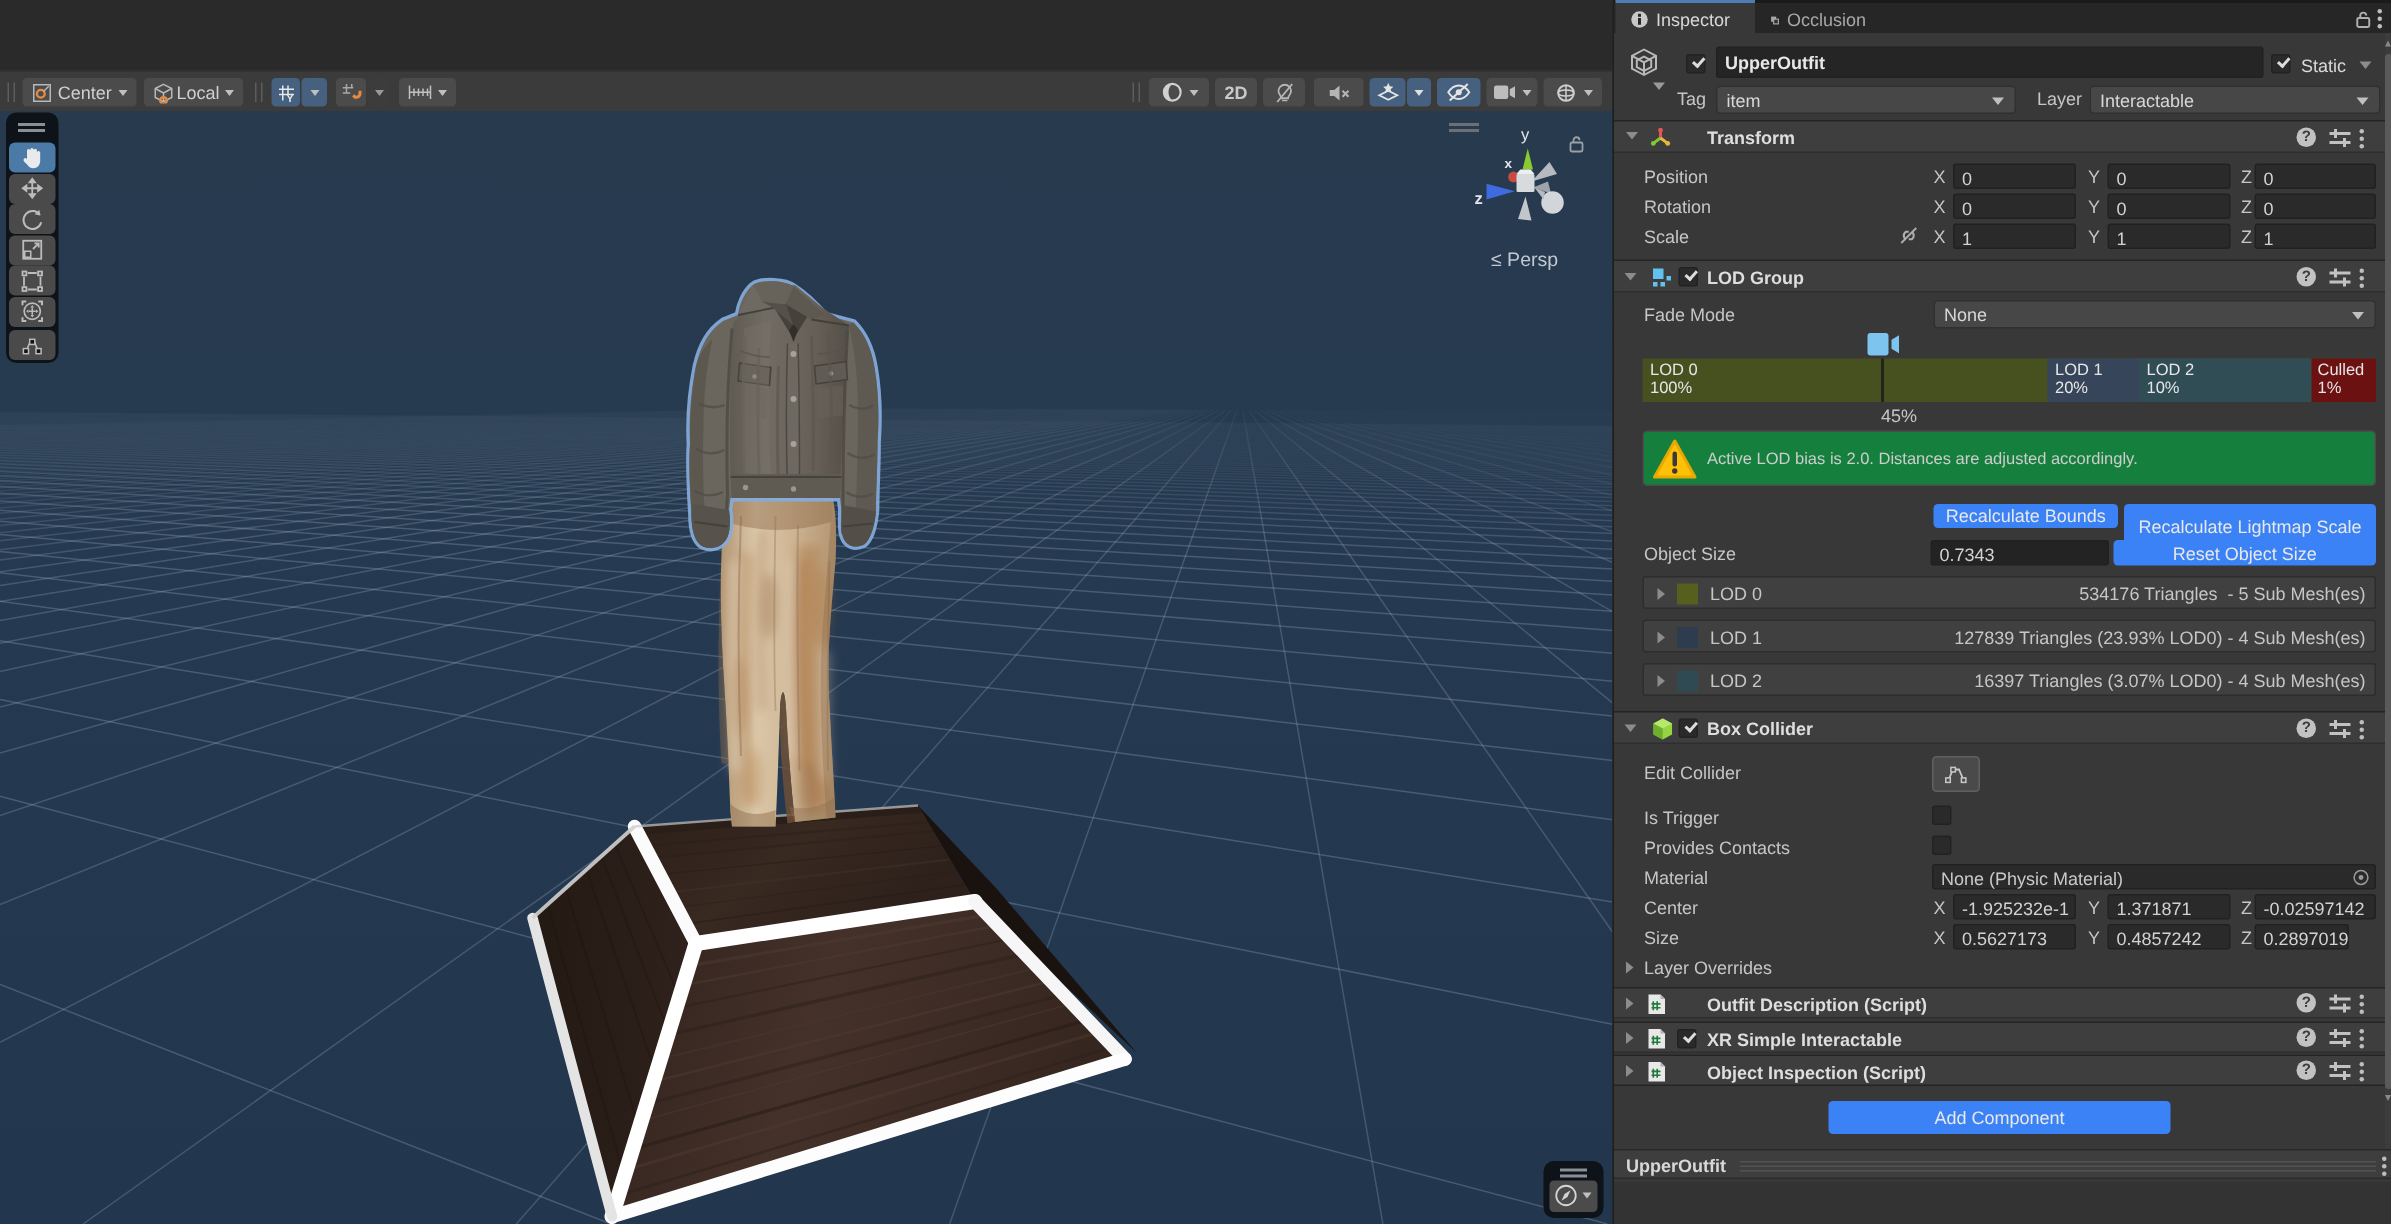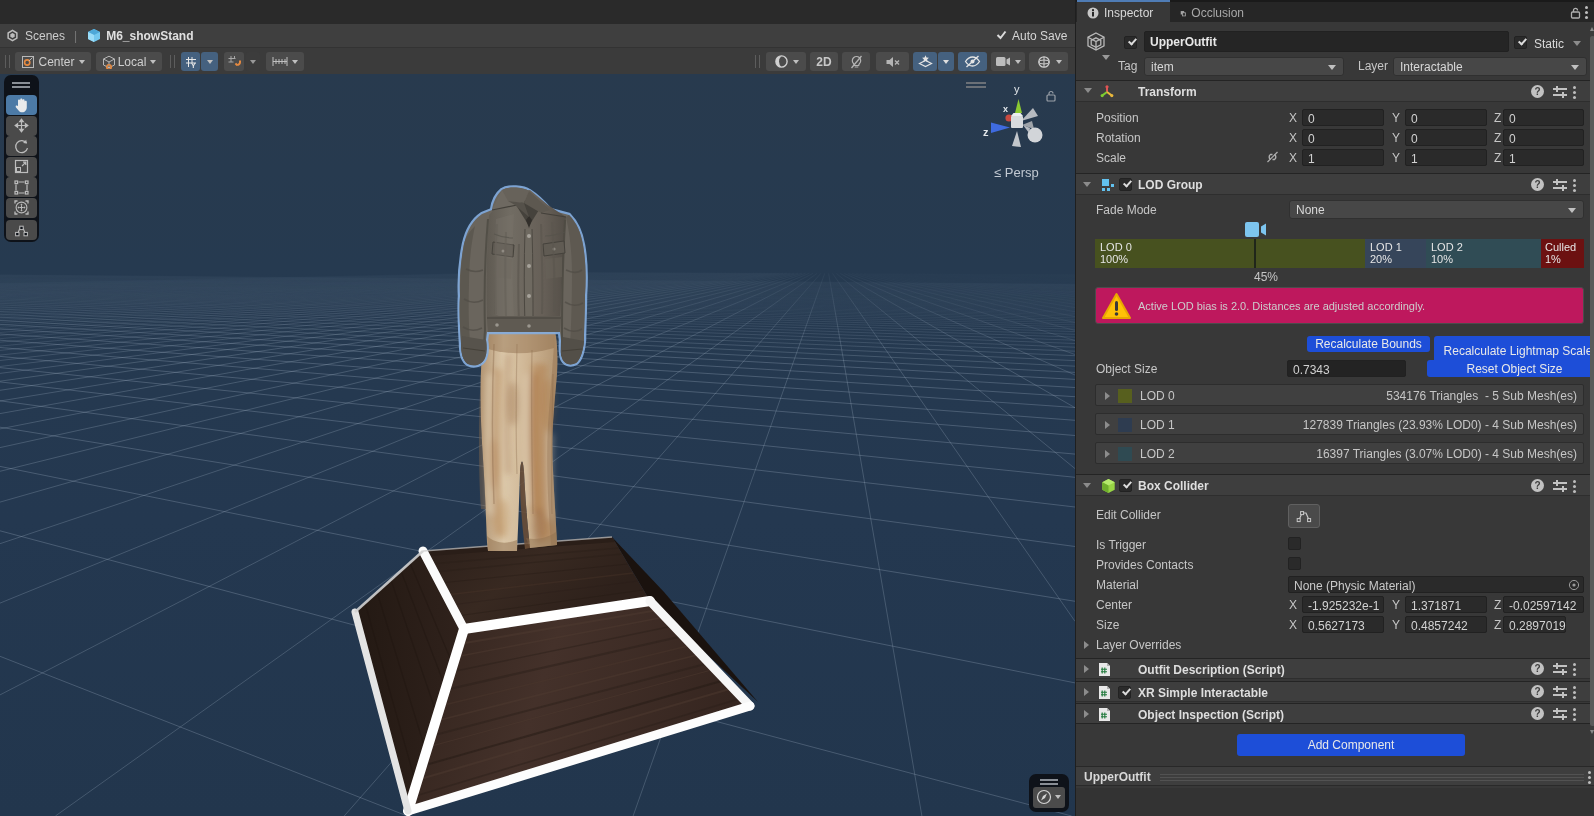--- a/index.html
+++ b/index.html
@@ -25,21 +25,21 @@
 .hdr .title{position:absolute;left:62px;top:4px;font-weight:bold;color:#dedede;}
 .fold{position:absolute;width:0;height:0;border-left:5px solid #8c8c8c;border-top:4px solid transparent;border-bottom:4px solid transparent;}
 .foldd{position:absolute;width:0;height:0;border-top:5px solid #8c8c8c;border-left:4px solid transparent;border-right:4px solid transparent;}
 .chk{position:absolute;width:13px;height:13px;background:#2a2a2a;border:1px solid #222;border-radius:2px;}
 .chk.c:before{content:"";position:absolute;left:2px;top:0px;width:6px;height:3px;border-left:2px solid #dcdcdc;border-bottom:2px solid #dcdcdc;transform:rotate(-48deg) translate(0,2px);}
 .lbl{position:absolute;color:#c6c6c6;}
 .fld{position:absolute;height:17px;background:#2a2a2a;border:1px solid #212121;border-radius:2px;color:#d2d2d2;padding:1px 0 0 5px;line-height:16px;}
 .axl{position:absolute;color:#c6c6c6;}
 .drop{position:absolute;height:19px;background:#474747;border:1px solid #303030;border-radius:3px;color:#d8d8d8;padding:1px 0 0 6px;line-height:16px;}
 .drop:after{content:"";position:absolute;right:7px;top:7px;width:0;height:0;border-top:5px solid #c0c0c0;border-left:4px solid transparent;border-right:4px solid transparent;}
-.btn{position:absolute;height:19px;background:#1d4ed8;border-radius:3px;color:#e8e8e8;display:flex;align-items:center;justify-content:center;margin-left:18px;}
+.btn{position:absolute;height:19px;background:#3b82f6;border-radius:3px;color:#e8e8e8;display:flex;align-items:center;justify-content:center;}
 .dots3{position:absolute;width:3px;height:3px;background:#bdbdbd;border-radius:50%;box-shadow:0 5px 0 #bdbdbd,0 10px 0 #bdbdbd;}
 .qmark{position:absolute;width:13px;height:13px;border-radius:50%;background:#c2c2c2;color:#3e3e3e;font-size:10px;font-weight:bold;text-align:center;line-height:13px;}
 .preset{position:absolute;width:14px;height:12px;}
 .preset i{position:absolute;left:0;width:14px;height:2px;background:#c2c2c2;}
 .preset b{position:absolute;width:2px;height:6px;background:#c2c2c2;}
 .dar{margin-left:4px;width:0;height:0;border-top:4px solid #c0c0c0;border-left:3.5px solid transparent;border-right:3.5px solid transparent;display:inline-block;}
 .lodrow{left:19px;width:489px;height:22px;background:#404040;border:1px solid #2d2d2d;border-radius:2px;}
 #ic-grid{width:12px;height:12px;display:inline-block;background:
  linear-gradient(#aaa,#aaa) 0 3px/12px 1px no-repeat,
  linear-gradient(#aaa,#aaa) 0 8px/12px 1px no-repeat,
@@ -48,38 +48,20 @@
 
 .ptool{position:absolute;left:2px;width:31px;height:20px;background:#4a4a4a;border-radius:4px;display:flex;align-items:center;justify-content:center;}
 #ic-pad{width:16px;height:10px;display:inline-block;position:relative;background:#9c9c9c;border-radius:5px 5px 6px 6px;}
 #ic-pad:before{content:"";position:absolute;left:3px;top:3px;width:3px;height:3px;background:#1e1e1e;border-radius:1px;}
 #ic-pad:after{content:"";position:absolute;right:3px;top:3px;width:3px;height:3px;background:#1e1e1e;border-radius:50%;}
 </style></head>
 <body>
 <div id="root">
 
 <div id="scene">
-  <div id="sbread">
-    <svg width="15" height="15" style="margin-left:5px;" viewBox="0 0 24 24">
-          <path fill="#bdbdbd" d="M12 2.5l8.2 4.7v9.6L12 21.5 3.8 16.8V7.2z M12 5.3L6.2 8.6v6.8L12 18.7l5.8-3.3V8.6z"></path>
-          <path fill="#bdbdbd" d="M12 8l3.5 2v4L12 16l-3.5-2v-4z"></path>
-        </svg>
-    <span style="margin-left:5px;color:#cccccc;">Scenes</span>
-    <span style="margin-left:9px;color:#777;">|</span>
-    <svg width="16" height="16" style="margin-left:9px;" viewBox="0 0 16 16">
-          <path fill="#74c7ee" d="M8 1l6 3v7l-6 3-6-3V4z"></path>
-          <path fill="#4ea8d8" d="M8 1l6 3-6 3-6-3z"></path>
-          <path fill="#9adcf8" d="M2 4l6 3v7l-6-3z"></path>
-        </svg>
-    <span style="margin-left:4px;font-weight:bold;color:#e0e0e0;">M6_showStand</span>
-    <svg width="11" height="10" style="position:absolute;left:996px;top:6px;" viewBox="0 0 11 10">
-          <path d="M1.5 5l3 3 5-6.5" stroke="#dcdcdc" stroke-width="2" fill="none"></path>
-        </svg>
-    <span style="position:absolute;left:1012px;top:5px;color:#d6d6d6;">Auto Save</span>
-  </div>
   <div id="stools">
     <div class="grip" style="left:5px;"></div>
     <div class="tbtn" style="left:15px;width:76px;">
       <svg width="14" height="14" viewBox="0 0 14 14" style="margin-right:3px;">
             <rect x="1.5" y="1.5" width="11" height="11" fill="none" stroke="#b8b8b8"></rect>
             <circle cx="6.2" cy="7.5" r="2.6" fill="none" stroke="#e68a41" stroke-width="1.6"></circle>
             <path d="M8 6L11.5 2.5" stroke="#b8b8b8"></path>
           </svg>
       Center<span class="dar"></span></div>
     <div class="tbtn" style="left:96px;width:66px;">
@@ -781,21 +763,21 @@
     <div class="abs" style="left:159px;top:0;width:2px;height:29px;background:#20261a;"></div>
     <div class="abs" style="left:270px;top:0;width:61px;height:29px;background:#36455a;"></div>
     <div class="abs" style="left:331px;top:0;width:115px;height:29px;background:#304c55;"></div>
     <div class="abs" style="left:446px;top:0;width:43px;height:29px;background:#6c1111;"></div>
     <div class="abs" style="left:5px;top:2px;color:#e6e6e6;font-size:11px;">LOD 0<br>100%</div>
     <div class="abs" style="left:275px;top:2px;color:#e6e6e6;font-size:11px;">LOD 1<br>20%</div>
     <div class="abs" style="left:336px;top:2px;color:#e6e6e6;font-size:11px;">LOD 2<br>10%</div>
     <div class="abs" style="left:450px;top:2px;color:#e6e6e6;font-size:11px;">Culled<br>1%</div>
   </div>
   <div class="lbl" style="left:178px;top:270px;">45%</div>
-  <div class="abs" style="left:19px;top:287px;width:489px;height:37px;background:#be185d;border:1px solid #4c4c4c;border-radius:3px;">
+  <div class="abs" style="left:19px;top:287px;width:489px;height:37px;background:#15803d;border:1px solid #4c4c4c;border-radius:3px;">
     <svg class="abs" style="left:5px;top:4px;" width="31" height="28" viewBox="0 0 31 28">
             <path d="M15.5 2L29 26H2z" fill="#ffc107" stroke="#e8a800" stroke-linejoin="round" stroke-width="2"></path>
             <rect x="14" y="9" width="3" height="10" rx="1.5" fill="#3a3a3a"></rect>
             <circle cx="15.5" cy="22" r="1.8" fill="#3a3a3a"></circle>
           </svg>
     <div class="lbl" style="left:42px;top:12px;font-size:11px;color:#cdcdcd;">Active LOD bias is 2.0. Distances are adjusted accordingly.</div>
   </div>
   <div class="btn" style="left:213px;top:336px;width:123px;height:16px;">Recalculate Bounds</div>
   <div class="btn" style="left:340px;top:336px;width:168px;height:29px;">Recalculate Lightmap Scale</div>
   <div class="lbl" style="left:20px;top:362px;">Object Size</div>

